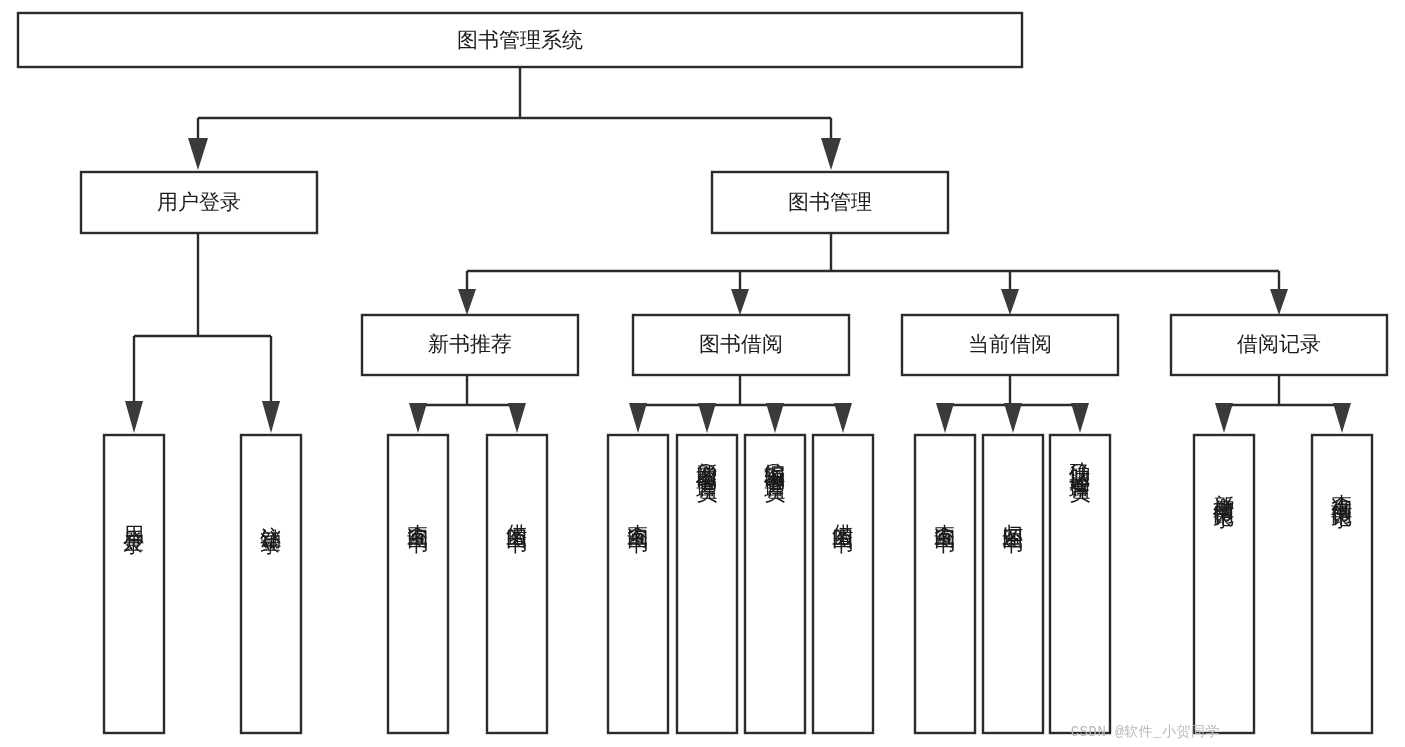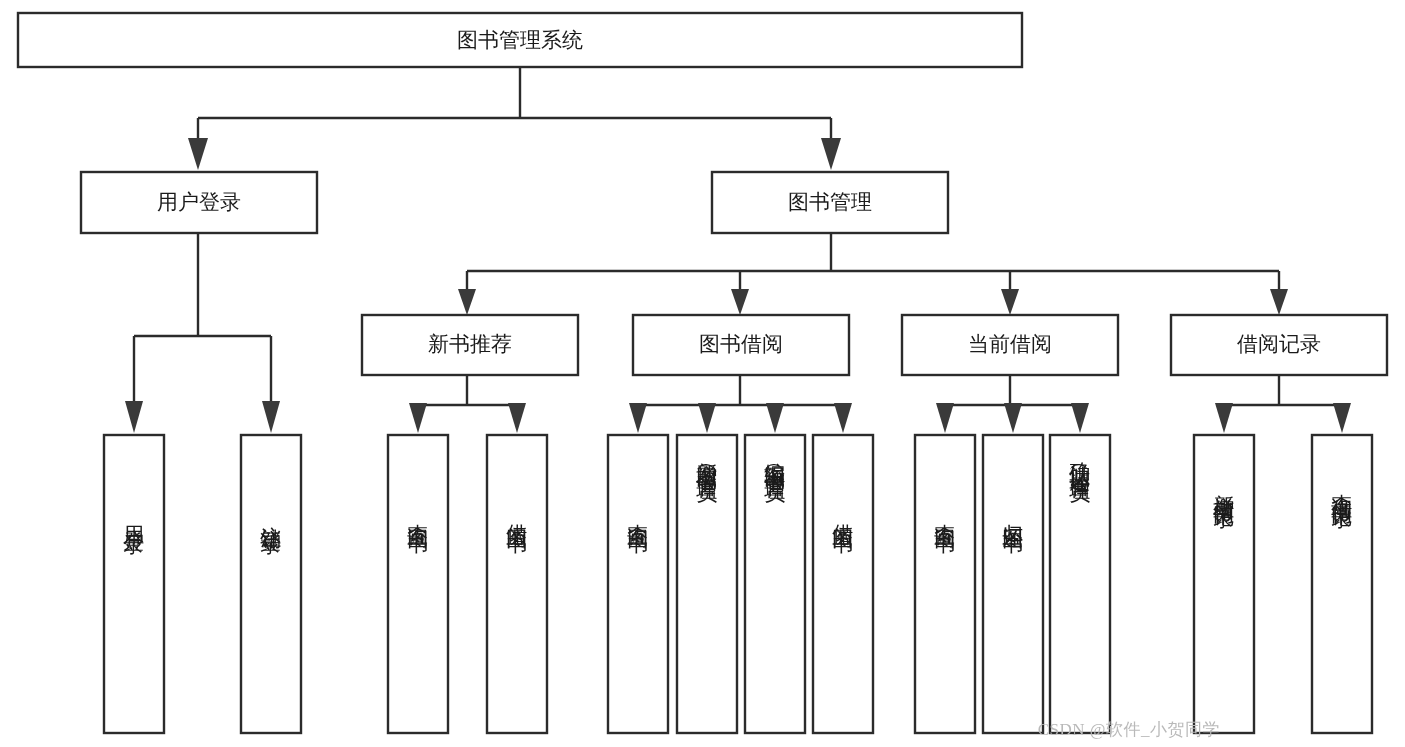--- a/index.html
+++ b/index.html
@@ -62,22 +62,22 @@
     font-size: 21px;
     line-height: 1.12;
     color: #1b1b1b;
     letter-spacing: 3px;
     white-space: nowrap;
   }
   .watermark {
     position: absolute;
     right: 8px;
     bottom: 6px;
-    font-family: Liberation Serif, serif;
-    font-size: 17px;
+    font-family: Liberation Mono, monospace;
+    font-size: 14px;
     color: #b9b9b9;
     white-space: nowrap;
     letter-spacing: 0.5px;
   }
 </style>
 </head>
 <body>
 
 <div id="diagram-root">
 

